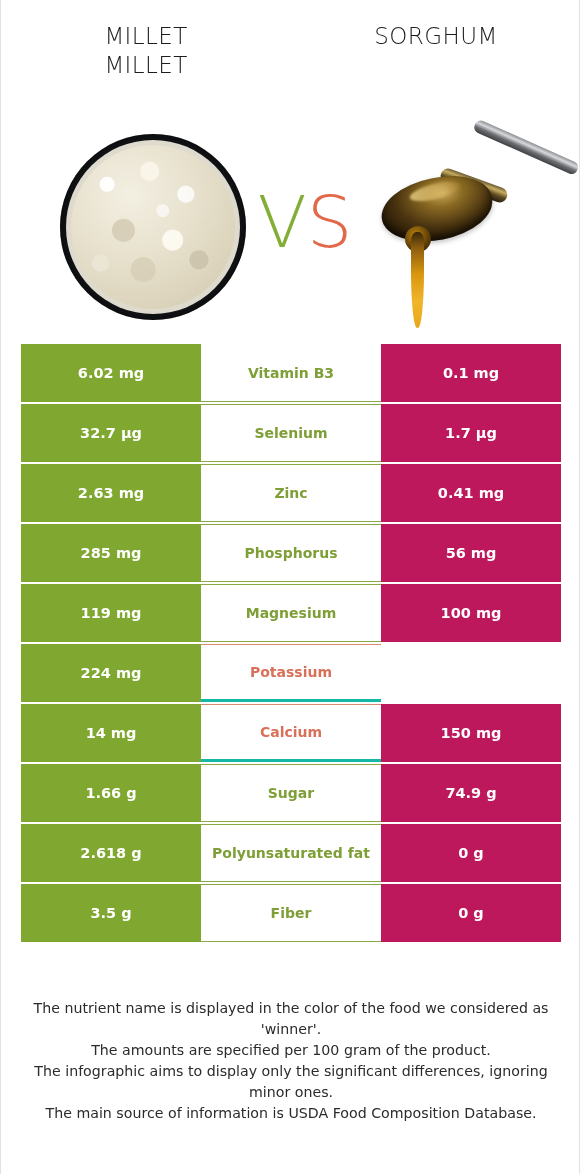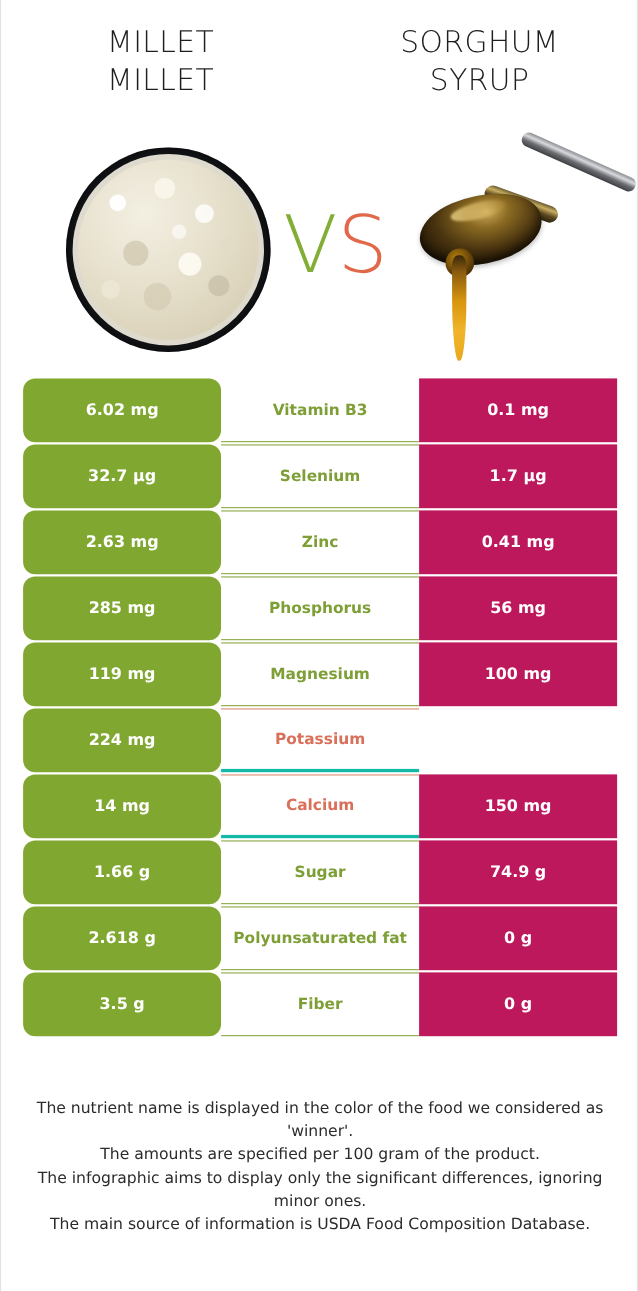--- a/index.html
+++ b/index.html
@@ -27,21 +27,21 @@
     position: absolute;
     top: 22px;
     left: 0;
     width: 580px;
     height: 76px;
     display: flex;
   }
   .title-col {
     width: 290px;
     text-align: center;
-    font-size: 27px;
+    font-size: 23px;
     font-weight: 300;
     line-height: 1.28;
     letter-spacing: 0.4px;
     color: #1d1d1d;
     font-family: "DejaVu Sans", sans-serif;
   }
   .title-col .t-line { display: block; }
 
   
   .hero {
@@ -188,21 +188,20 @@
     align-items: center;
     justify-content: center;
     font-size: 14.5px;
     font-weight: 600;
     font-family: "DejaVu Sans", sans-serif;
   }
   .cell.left {
     width: 180px;
     background: #80A830;
     color: #ffffff;
-    border-radius: 11px;
   }
   .cell.right {
     width: 180px;
     background: #be185d;
     color: #ffffff;
   }
   .cell.mid {
     width: 180px;
     background: #ffffff;
     font-size: 14px;
@@ -240,21 +239,20 @@
 
 <div id="page">
 
   <div class="titles">
     <div class="title-col">
       <span class="t-line">MILLET</span>
       <span class="t-line">MILLET</span>
     </div>
     <div class="title-col">
       <span class="t-line">SORGHUM</span>
-      <span class="t-line">SYRUP</span>
     </div>
   </div>
 
   <div class="hero">
     <div class="bowl">
       <div class="bowl-rim"></div>
       <div class="bowl-inner">
         <div class="flour-tex"></div>
       </div>
     </div>

